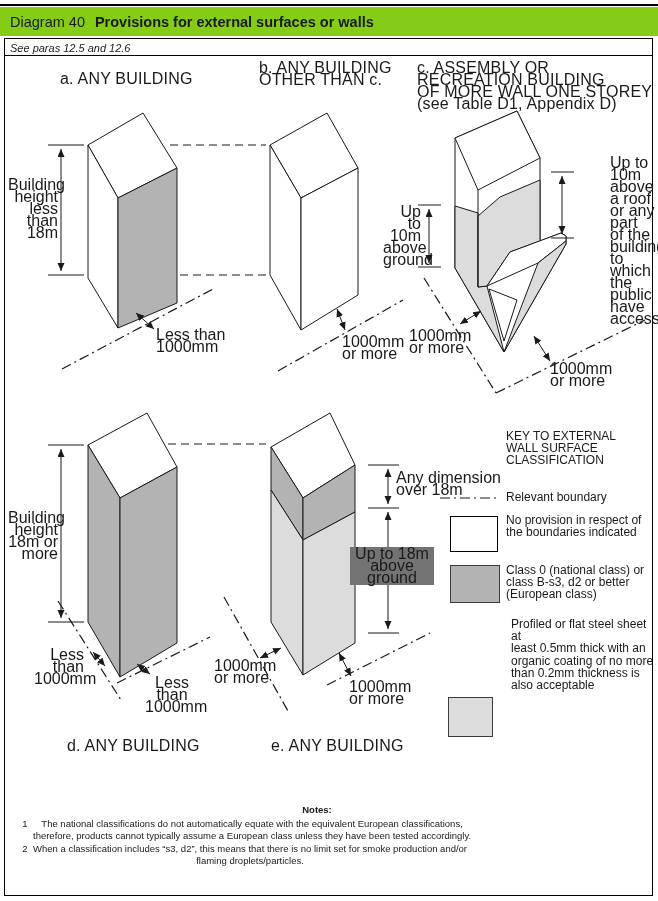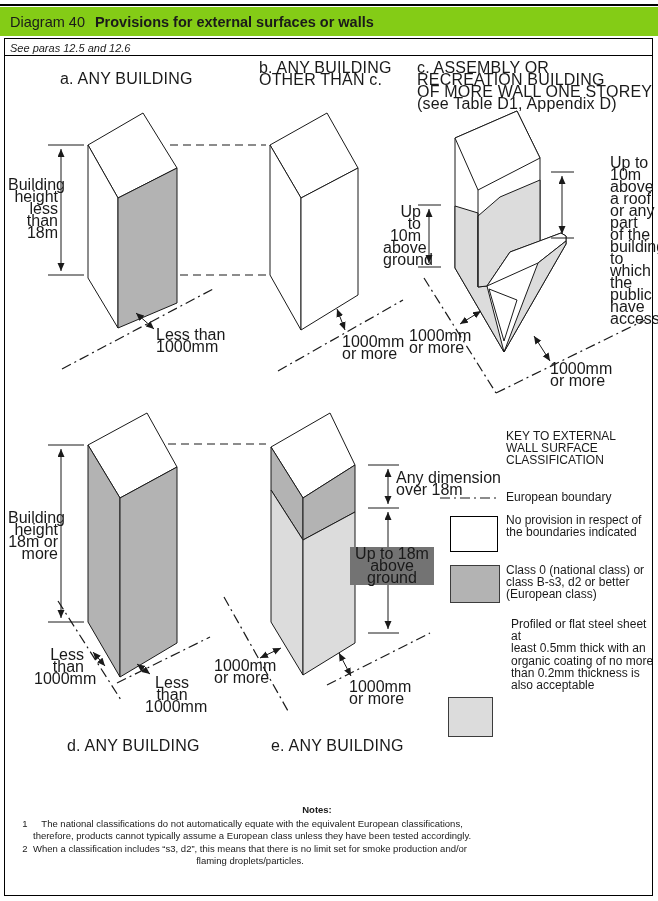--- a/index.html
+++ b/index.html
@@ -184,21 +184,21 @@
   <div class="lbl c onLine" style="left:350px;top:547px;width:80px;">Up to 18m
 above ground</div>
   <div class="lbl" style="left:214px;top:660px;">1000mm
 or more</div>
   <div class="lbl" style="left:349px;top:681px;">1000mm
 or more</div>
 
   <div class="keytxt" style="left:506px;top:430px;">KEY TO EXTERNAL
 WALL SURFACE
 CLASSIFICATION</div>
-  <div class="keytxt" style="left:506px;top:491px;">European boundary</div>
+  <div class="keytxt" style="left:506px;top:491px;">Relevant boundary</div>
 
   <div class="swatch white" style="left:450px;top:516px;width:48px;height:36px;"></div>
   <div class="keytxt" style="left:506px;top:514px;">No provision in respect of
 the boundaries indicated</div>
 
   <div class="swatch dark" style="left:450px;top:565px;width:50px;height:38px;"></div>
   <div class="keytxt" style="left:506px;top:564px;">Class 0 (national class) or
 class B-s3, d2 or better
 (European class)</div>
 

